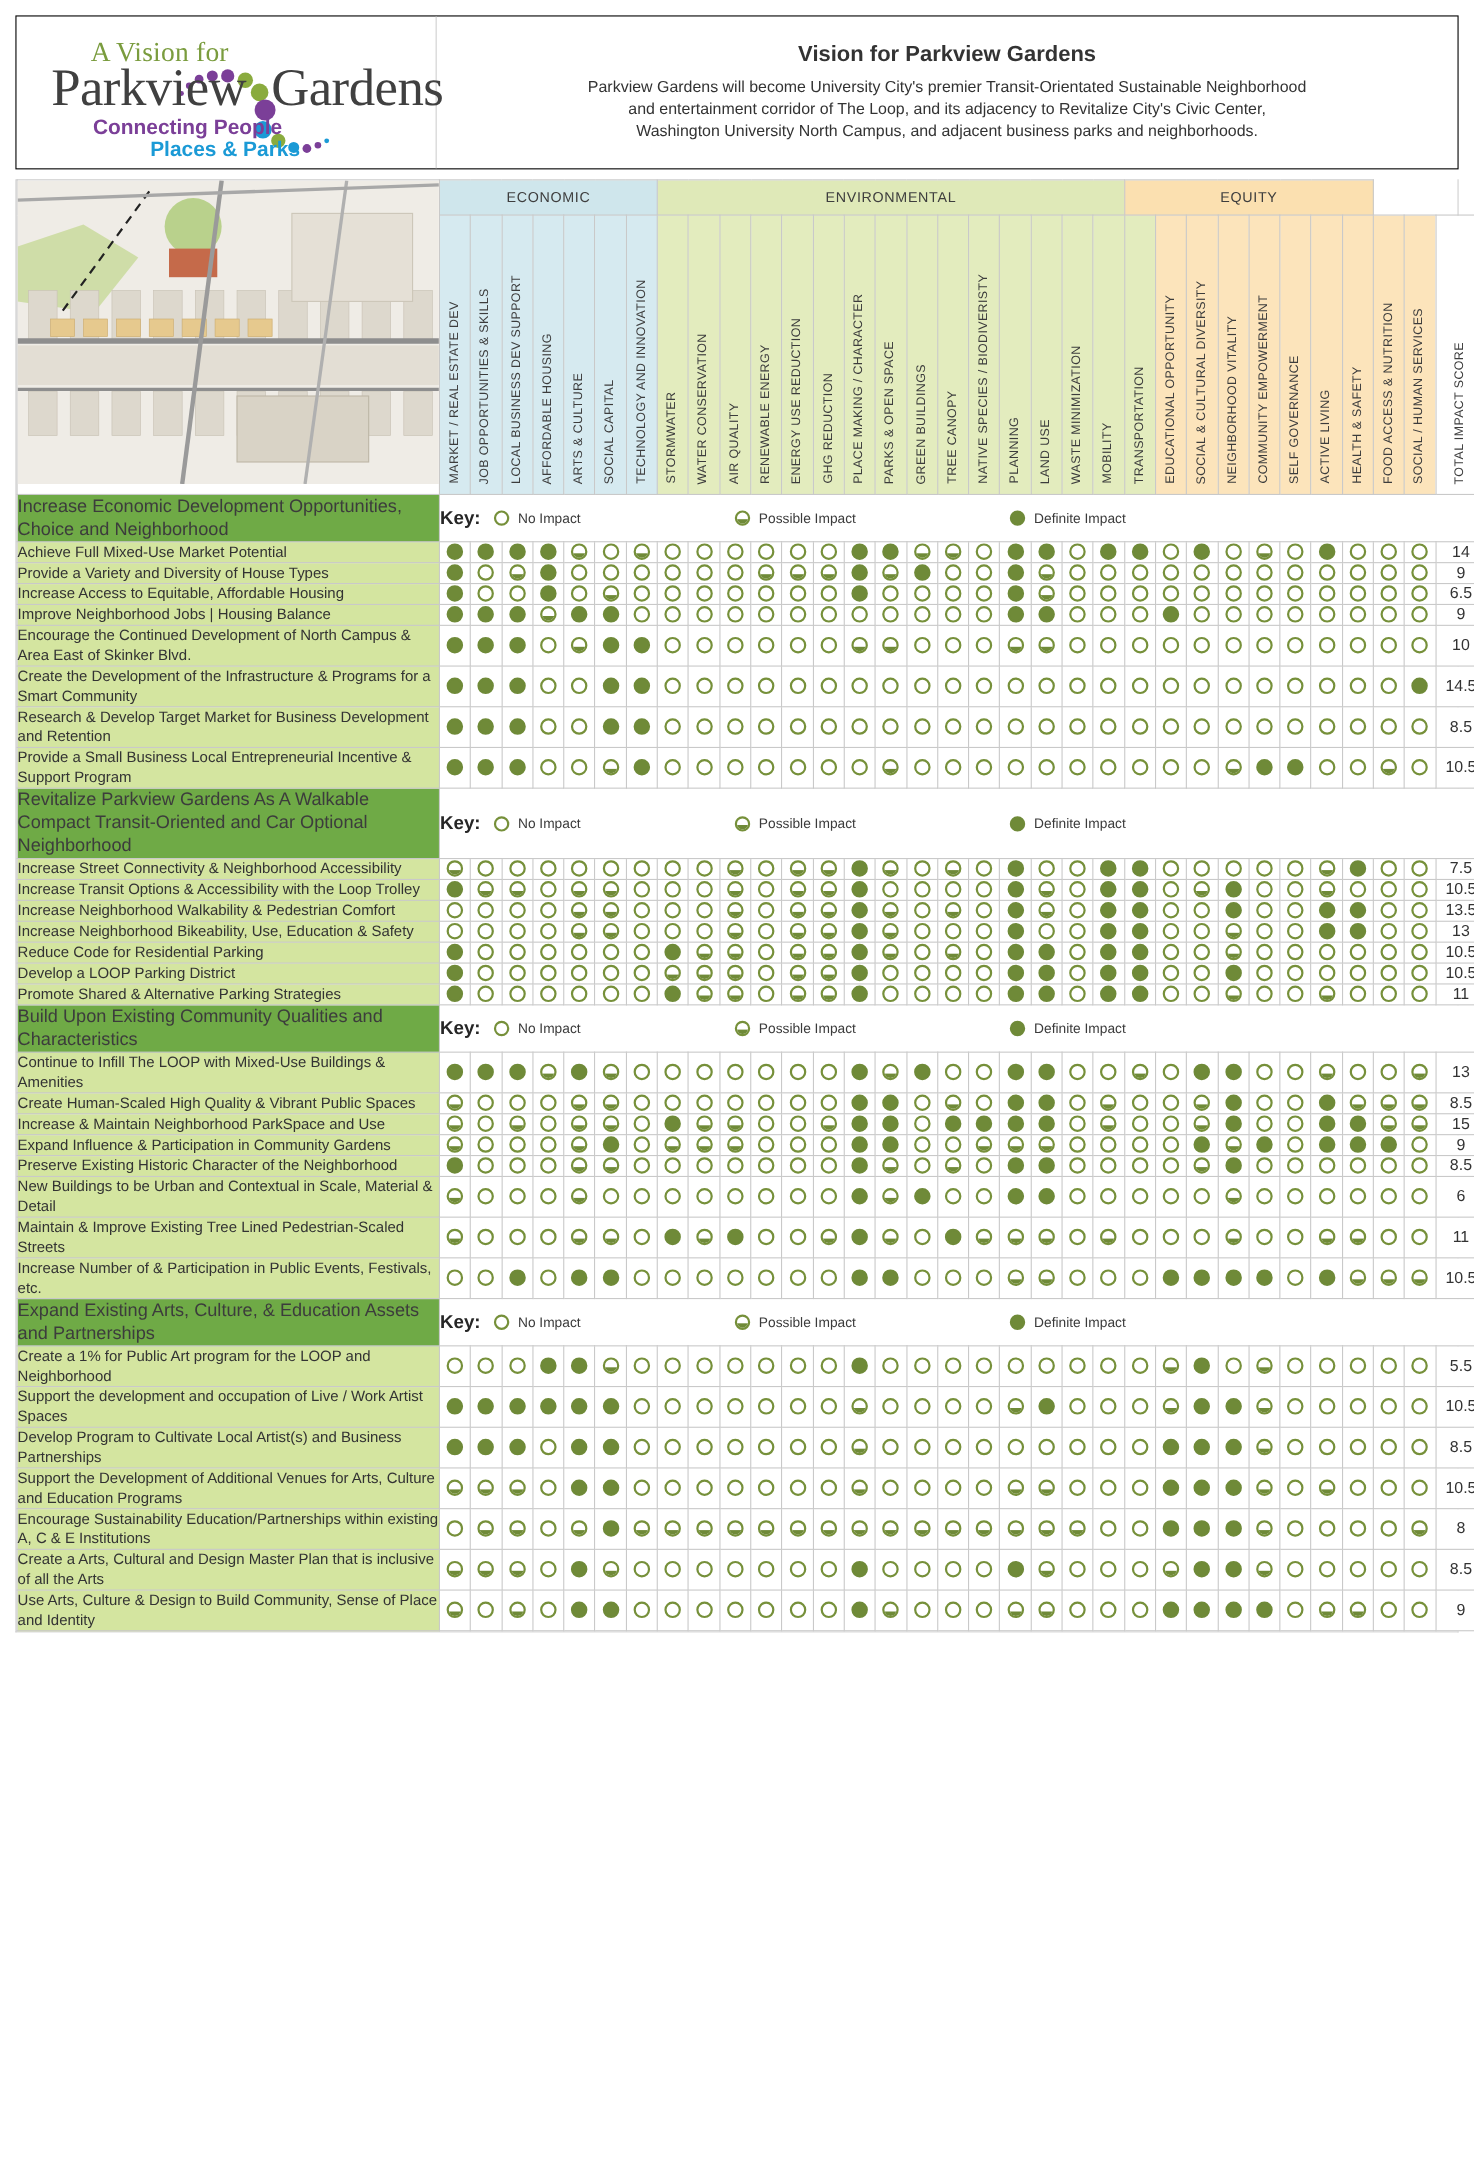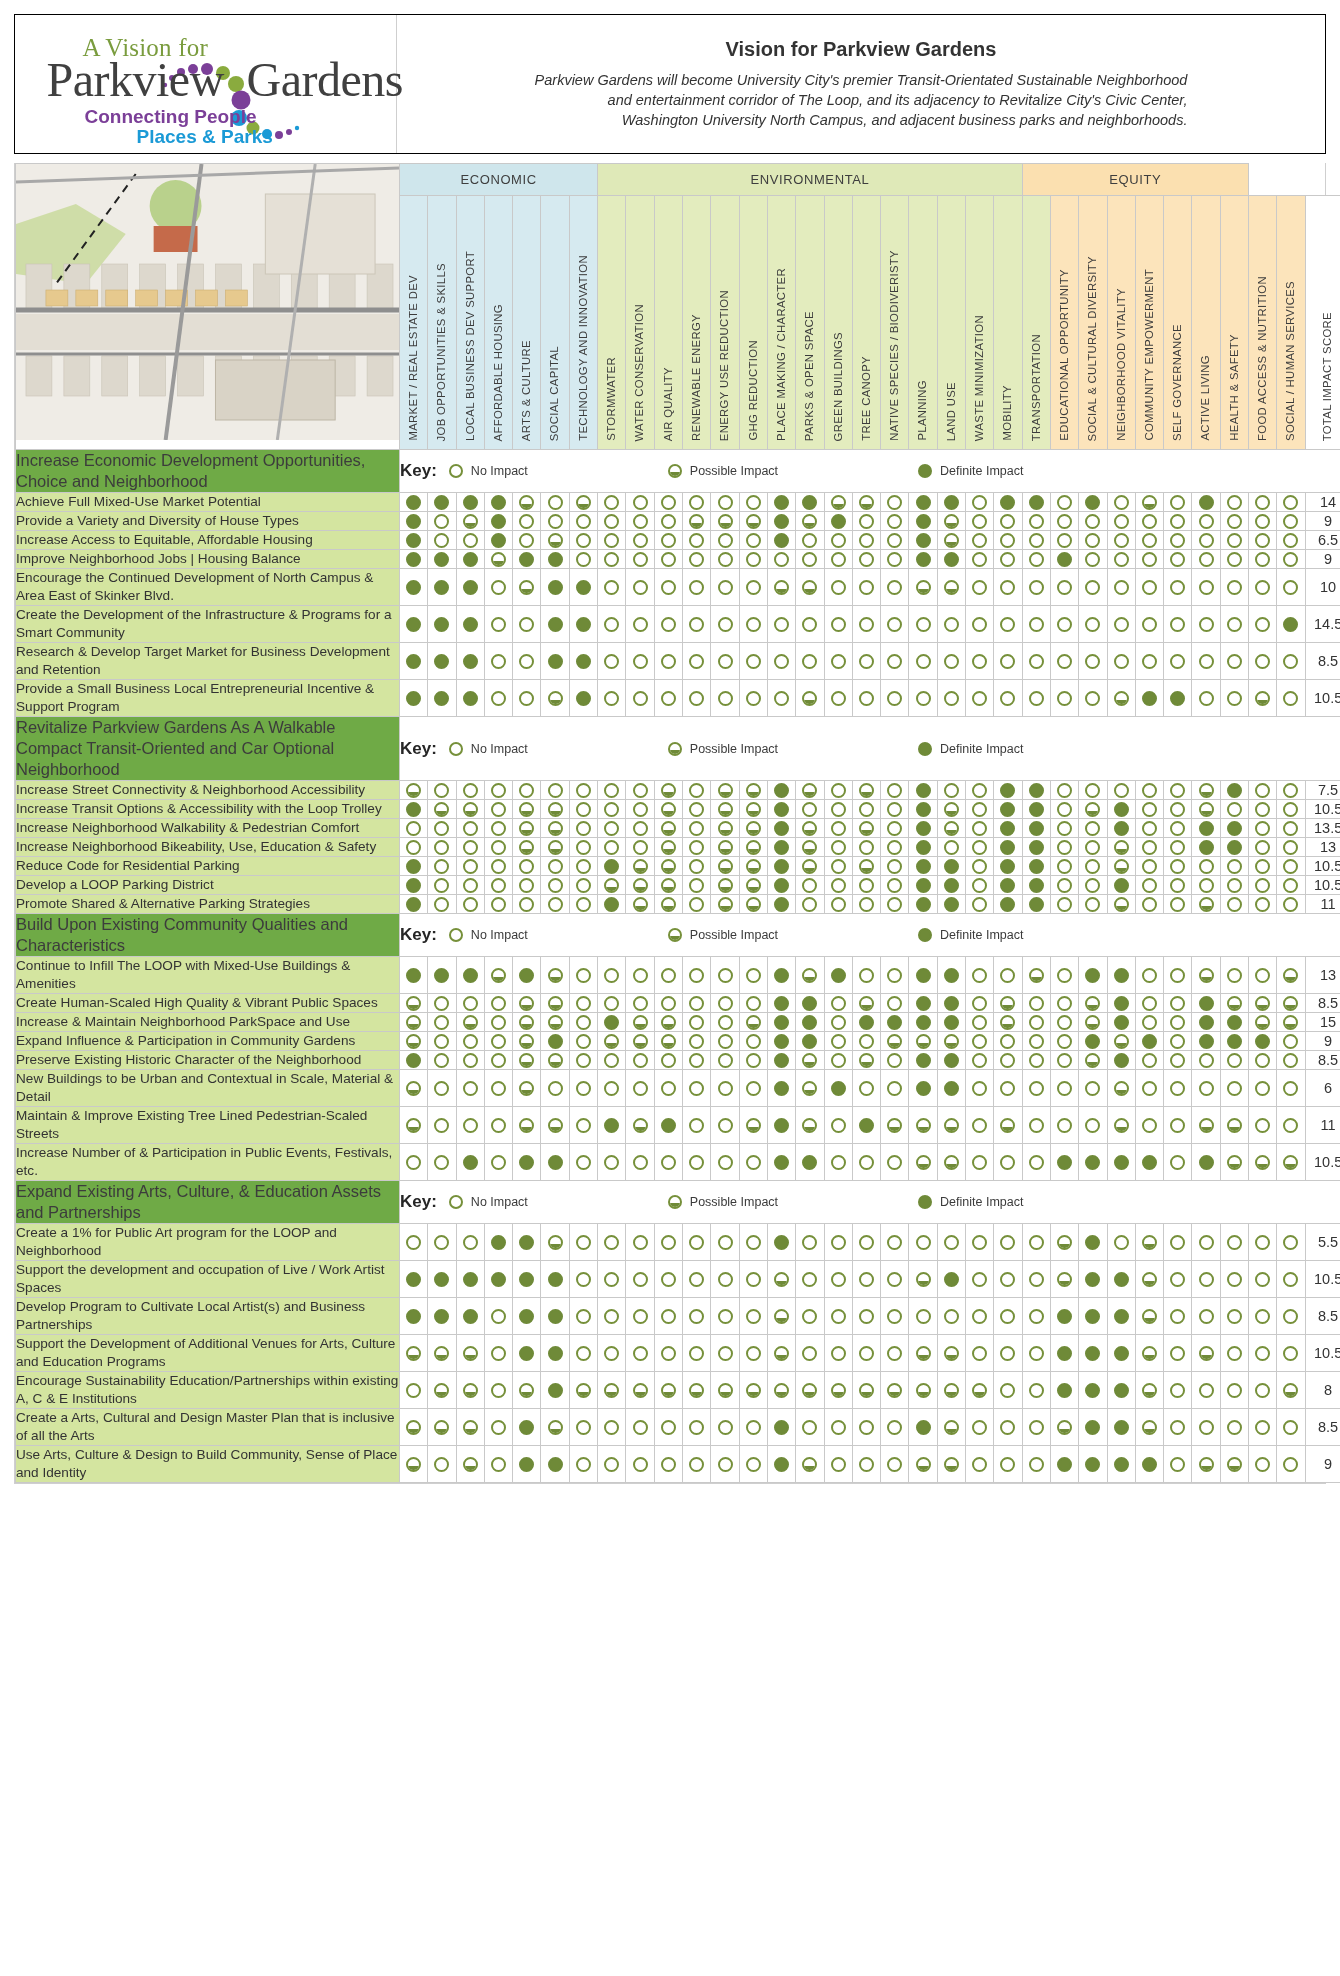--- a/index.html
+++ b/index.html
@@ -16,21 +16,21 @@
   .header{display:flex;border:1px solid #000000;box-sizing:border-box;height:140px;}
   .logo-cell{width:382px;border-right:1px solid #cfcfcf;display:flex;align-items:center;justify-content:center;box-sizing:border-box;}
   .logo{position:relative;width:330px;height:112px;}
   .logo .l1{font-family:"Liberation Serif",serif;font-size:25px;color:#7a9c3e;position:absolute;left:42px;top:6px;letter-spacing:.2px;}
   .logo .l2{font-family:"Liberation Serif",serif;font-size:48px;color:#404040;position:absolute;left:6px;top:24px;letter-spacing:-.5px;}
   .logo .l3{font-weight:bold;font-size:19px;color:#7b3f98;position:absolute;left:44px;top:78px;}
   .logo .l4{font-weight:bold;font-size:19px;color:#1b9ad6;position:absolute;left:96px;top:98px;}
 
   .title-cell{flex:1;display:flex;flex-direction:column;align-items:center;justify-content:center;padding:8px 16px;box-sizing:border-box;}
   .vision-title{font-size:20px;font-weight:bold;color:#333;margin-bottom:9px;}
-  .vision-body{font-size:14.5px;line-height:20px;text-align:right;color:#333;font-style:italic;}
+  .vision-body{font-size:14.5px;line-height:20px;text-align:center;color:#333;}
 
   
   .matrix{margin-top:9px;border:1px solid #cfcfcf;border-top:none;box-sizing:border-box;}
   table.grid{border-collapse:collapse;table-layout:fixed;width:1312px;}
   table.grid td,table.grid th{padding:0;border:1px solid #c9c9c9;box-sizing:border-box;}
 
   .map-cell{width:384px;padding:0;border:1px solid #c9c9c9;vertical-align:top;}
   .map{width:100%;height:276px;display:block;}
 
   .catband{height:32px;text-align:center;font-size:13px;letter-spacing:.6px;color:#3e3e3e;}

